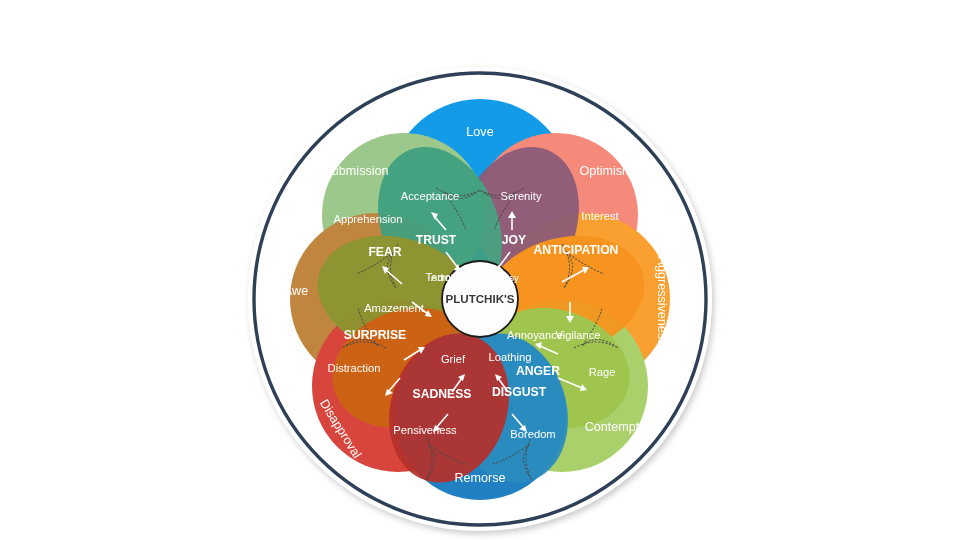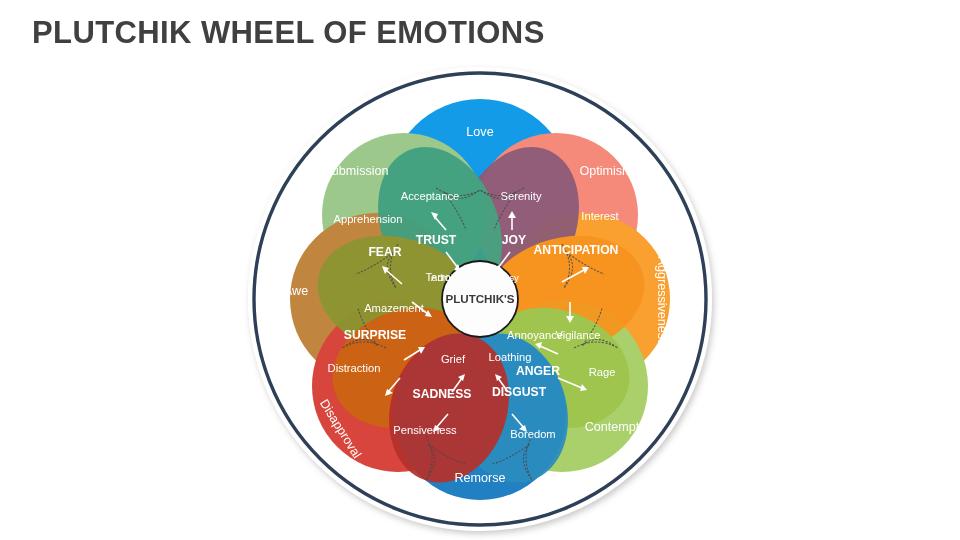--- a/index.html
+++ b/index.html
@@ -28,21 +28,20 @@
   .center-label{font-size:11.6px;font-weight:bold;fill:#3a3a3a;}
   .arrow{stroke:#ffffff;stroke-width:1.6;fill:none;}
   .arrowhead{fill:#ffffff;}
   .squiggle{stroke:#4a4a4a;stroke-width:1.1;fill:none;stroke-dasharray:2.2 1.4;opacity:.85;}
 </style>
 </head>
 <body>
 
 <div id="page">
 
-  <div id="title">PLUTCHIK WHEEL OF EMOTIONS</div>
 
   <div id="wheel-area">
     <svg id="wheel-svg" viewBox="0 0 480 482">
       <defs>
         <filter id="softshadow" x="-20%" y="-20%" width="140%" height="140%">
           <feDropShadow dx="2" dy="3" stdDeviation="3" flood-color="#8a8a8a" flood-opacity="0.45"></feDropShadow>
         </filter>
       </defs>
 
       <circle cx="240" cy="241" r="232" fill="#ffffff" filter="url(#softshadow)"></circle>

